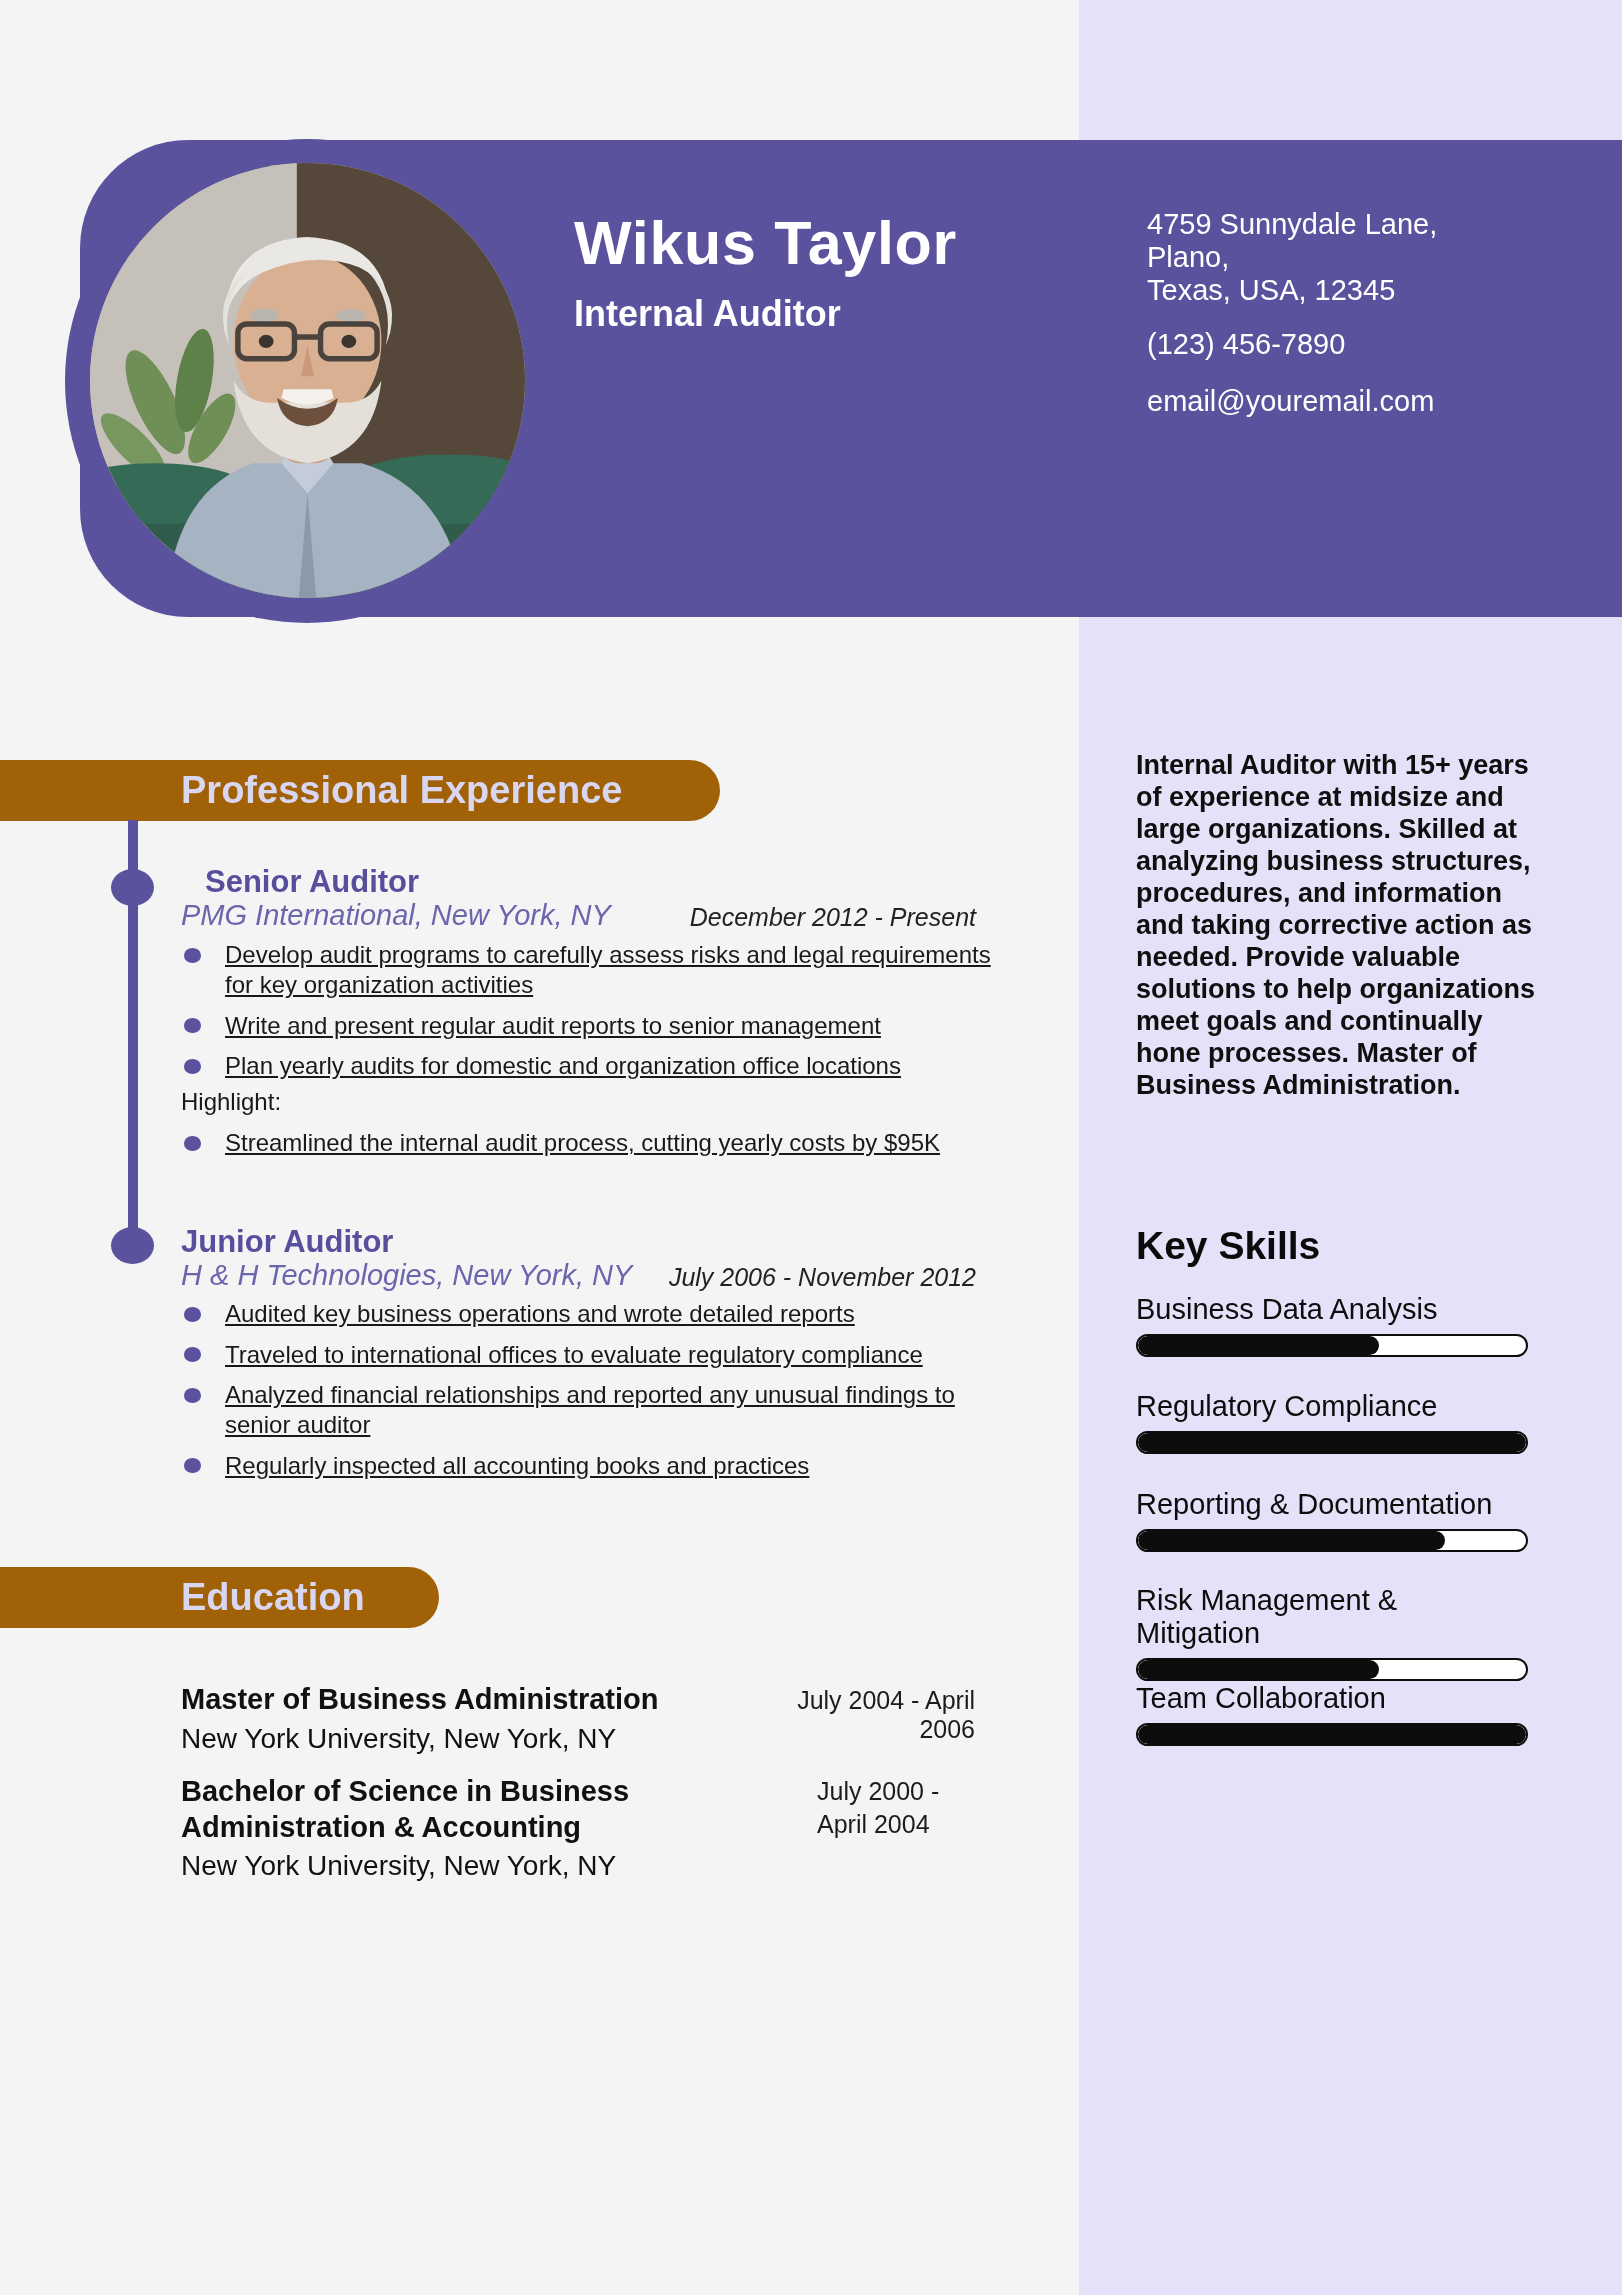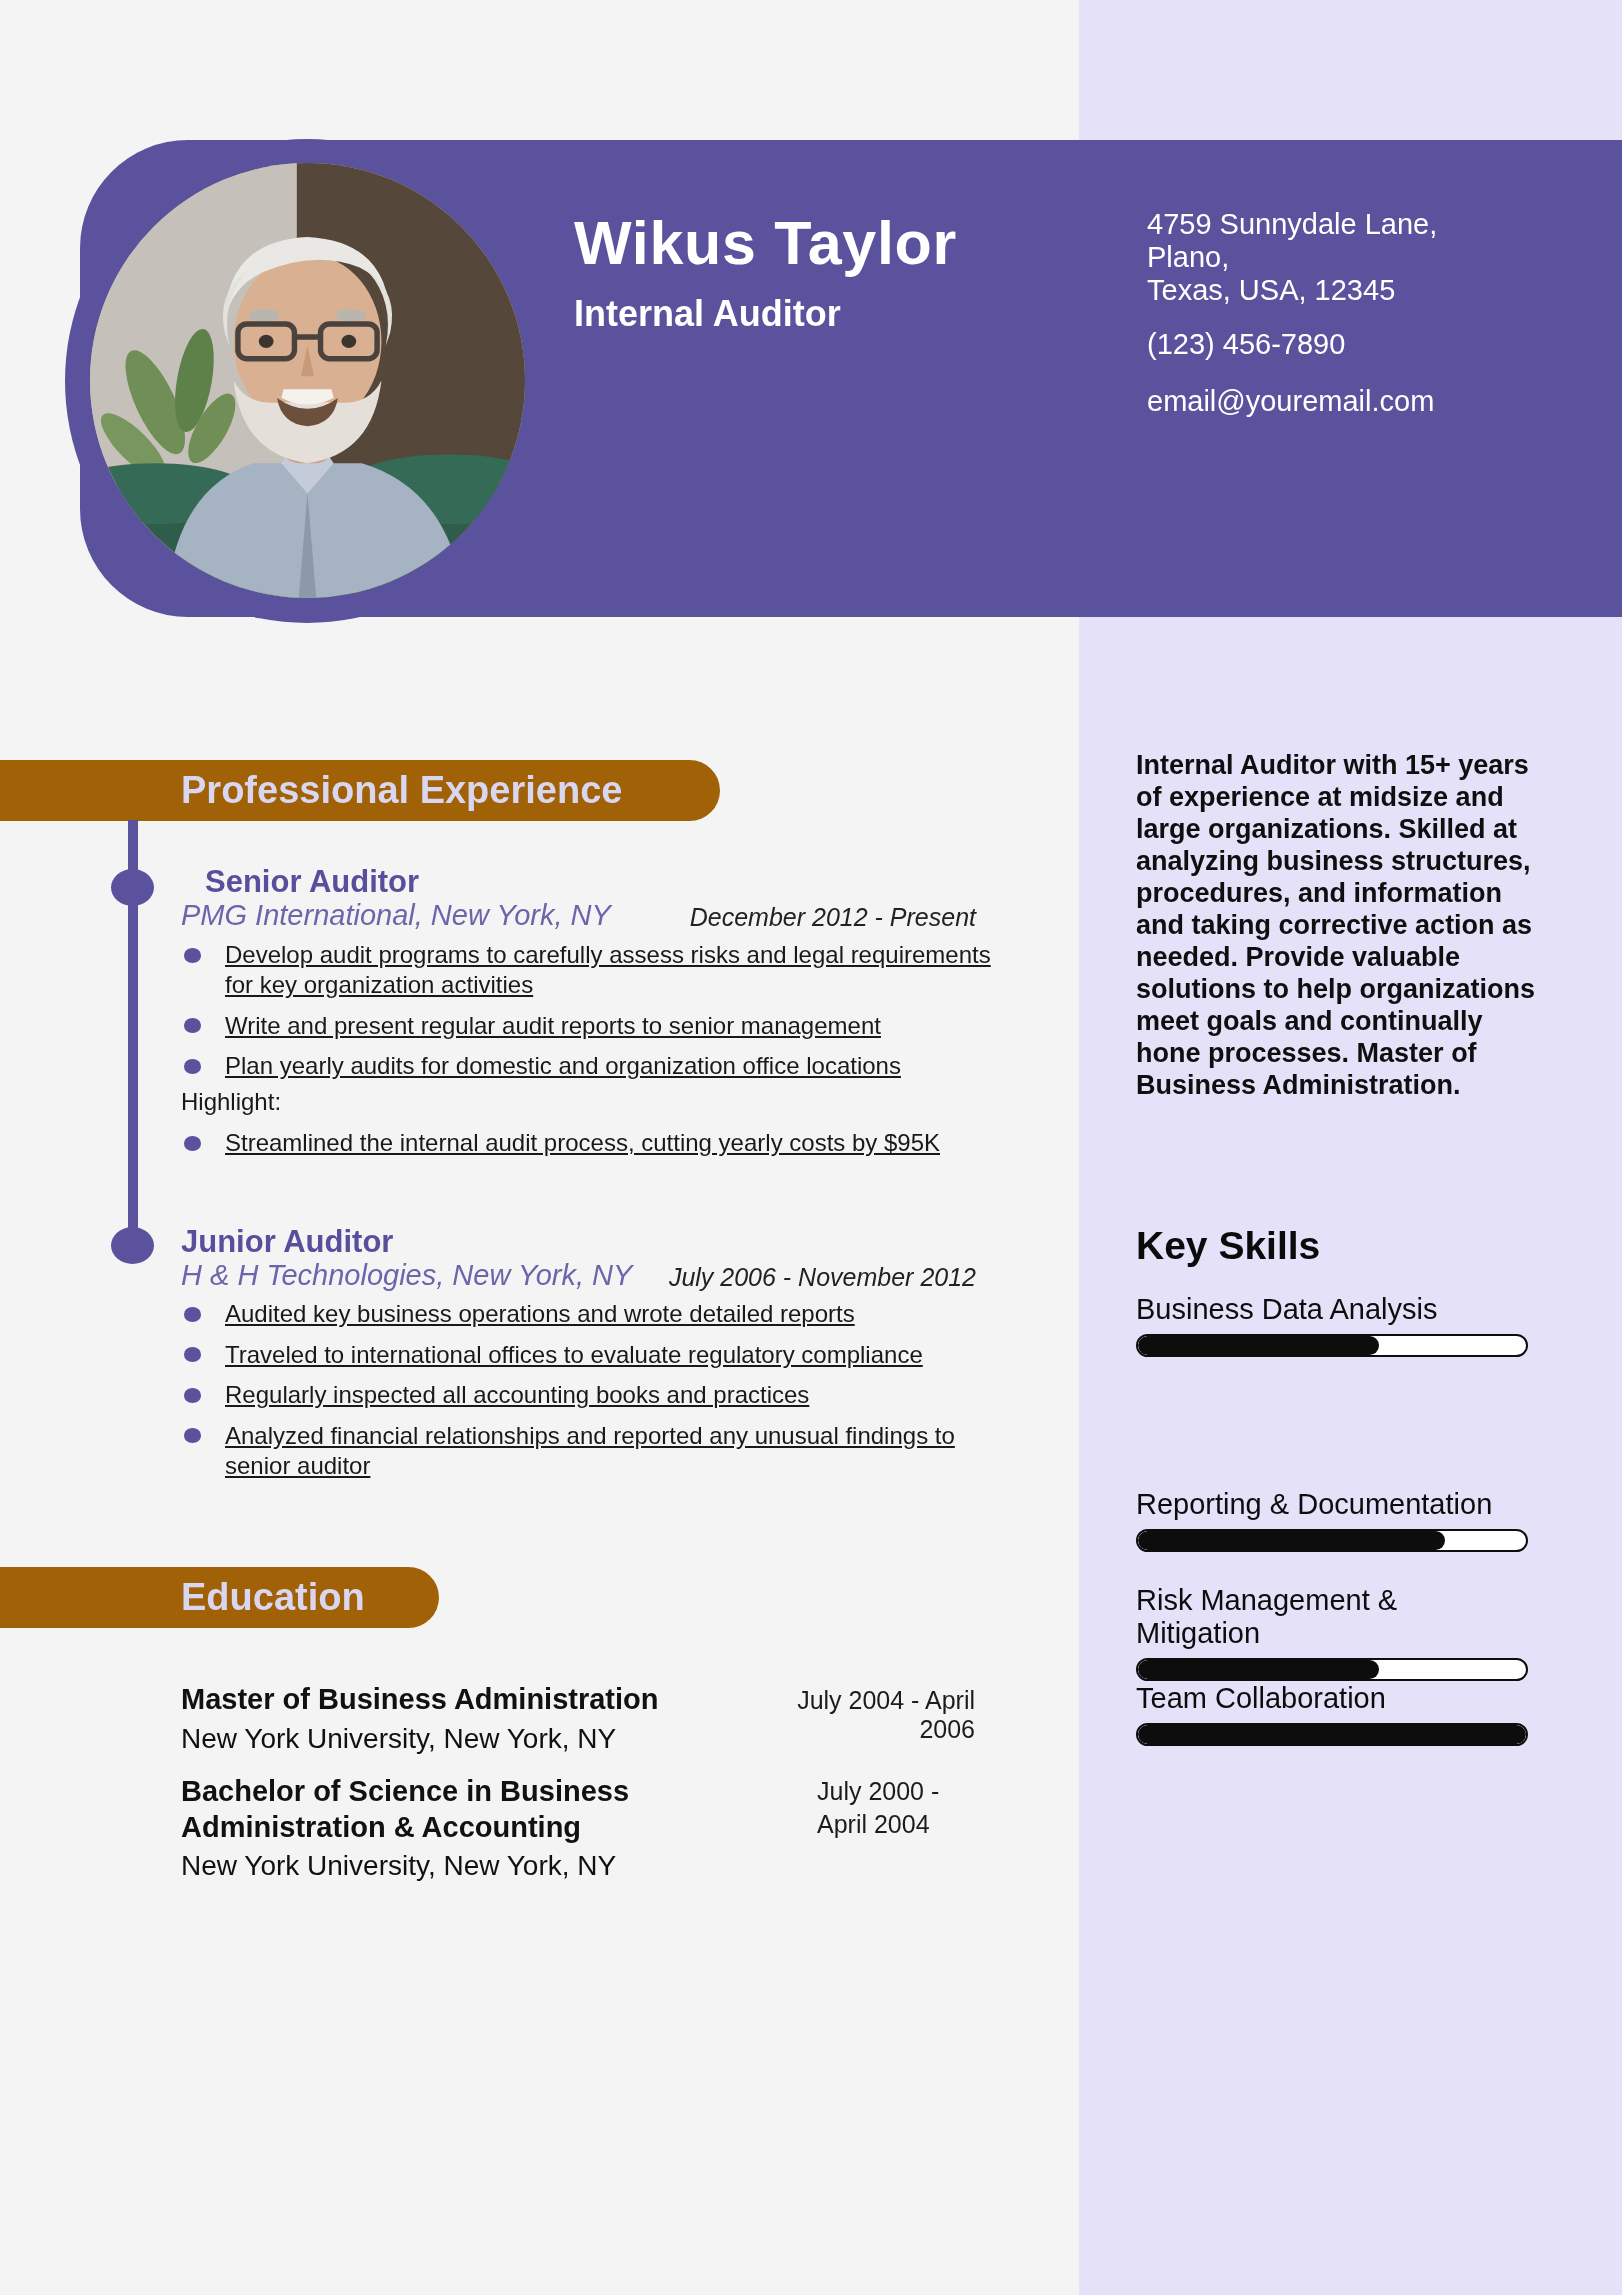--- a/index.html
+++ b/index.html
@@ -141,22 +141,22 @@
   <ul class="bullets" style="top:1128px;">
     <li>Streamlined the internal audit process, cutting yearly costs by $95K</li>
   </ul>
 
   <div class="job-title" style="top:1224px;">Junior Auditor</div>
   <div class="job-company" style="top:1259px;">H &amp; H Technologies, New York, NY</div>
   <div class="job-dates" style="top:1263px;">July 2006 - November 2012</div>
   <ul class="bullets" style="top:1299px;">
     <li>Audited key business operations and wrote detailed reports</li>
     <li>Traveled to international offices to evaluate regulatory compliance</li>
+    <li>Analyzed financial relationships and reported any unusual findings to senior auditor</li>
     <li>Regularly inspected all accounting books and practices</li>
-    <li>Analyzed financial relationships and reported any unusual findings to senior auditor</li>
   </ul>
 
   <div class="banner edu">
     <div class="banner-text">Education</div>
   </div>
 
   <div class="edu-degree" style="top:1681px;">Master of Business Administration</div>
   <div class="edu-dates-1">July 2004 - April 2006</div>
   <div class="edu-school" style="top:1723px;">New York University, New York, NY</div>
 
@@ -166,20 +166,26 @@
 
   <div class="summary">Internal Auditor with 15+ years of experience at midsize and large organizations. Skilled at analyzing business structures, procedures, and information and taking corrective action as needed. Provide valuable solutions to help organizations meet goals and continually hone processes. Master of Business Administration.</div>
   <div class="skills-heading">Key Skills</div>
 
   <div class="skill-row" style="top:1293px;">
     <div class="skill-label">Business Data Analysis</div>
     <div class="skill-bar">
       <div class="skill-fill" style="width: 62%;"></div>
     </div>
   </div>
+  <div class="skill-row" style="top:1390px;">
+    <div class="skill-label">Regulatory Compliance</div>
+    <div class="skill-bar">
+      <div class="skill-fill" style="width: 100%;"></div>
+    </div>
+  </div>
   <div class="skill-row" style="top:1488px;">
     <div class="skill-label">Reporting &amp; Documentation</div>
     <div class="skill-bar">
       <div class="skill-fill" style="width: 79%;"></div>
     </div>
   </div>
   <div class="skill-row" style="top:1584px;">
     <div class="skill-label">Risk Management &amp; Mitigation</div>
     <div class="skill-bar">
       <div class="skill-fill" style="width: 62%;"></div>

